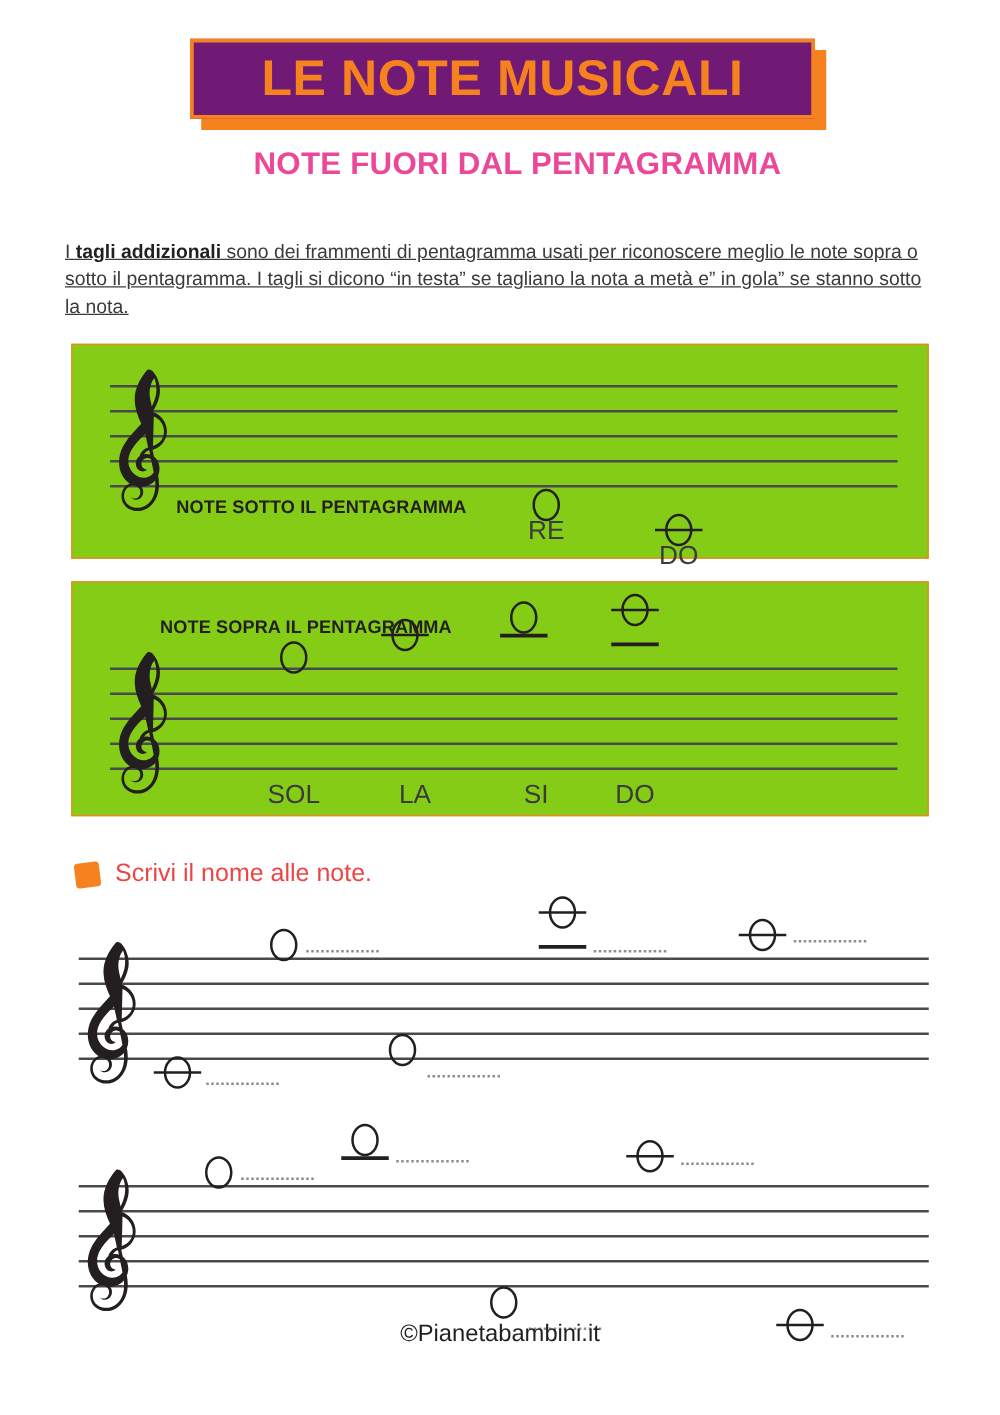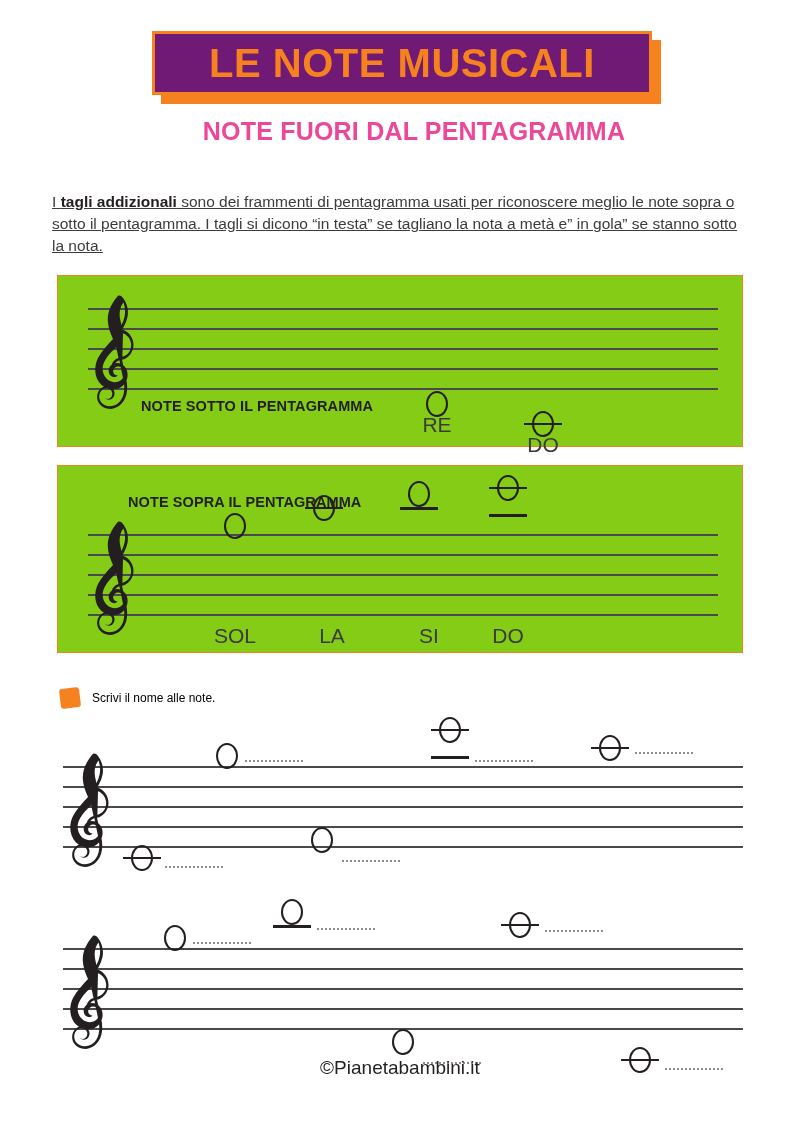--- a/index.html
+++ b/index.html
@@ -153,22 +153,22 @@
     align-items: center;
     gap: 12px;
   }
   .bullet-sq {
     width: 20px; height: 20px;
     background: #F5821F;
     border-radius: 3px;
     transform: rotate(-7deg);
   }
   .ex-instruction .txt {
-    font-size: 12px;
-    color: #000000;
+    font-size: 20px;
+    color: #ef4444;
   }
 
   
   .answer-line {
     position: absolute;
     width: 58px;
     height: 0;
     border-bottom: 2.5px dotted #8d8d90;
   }
 

